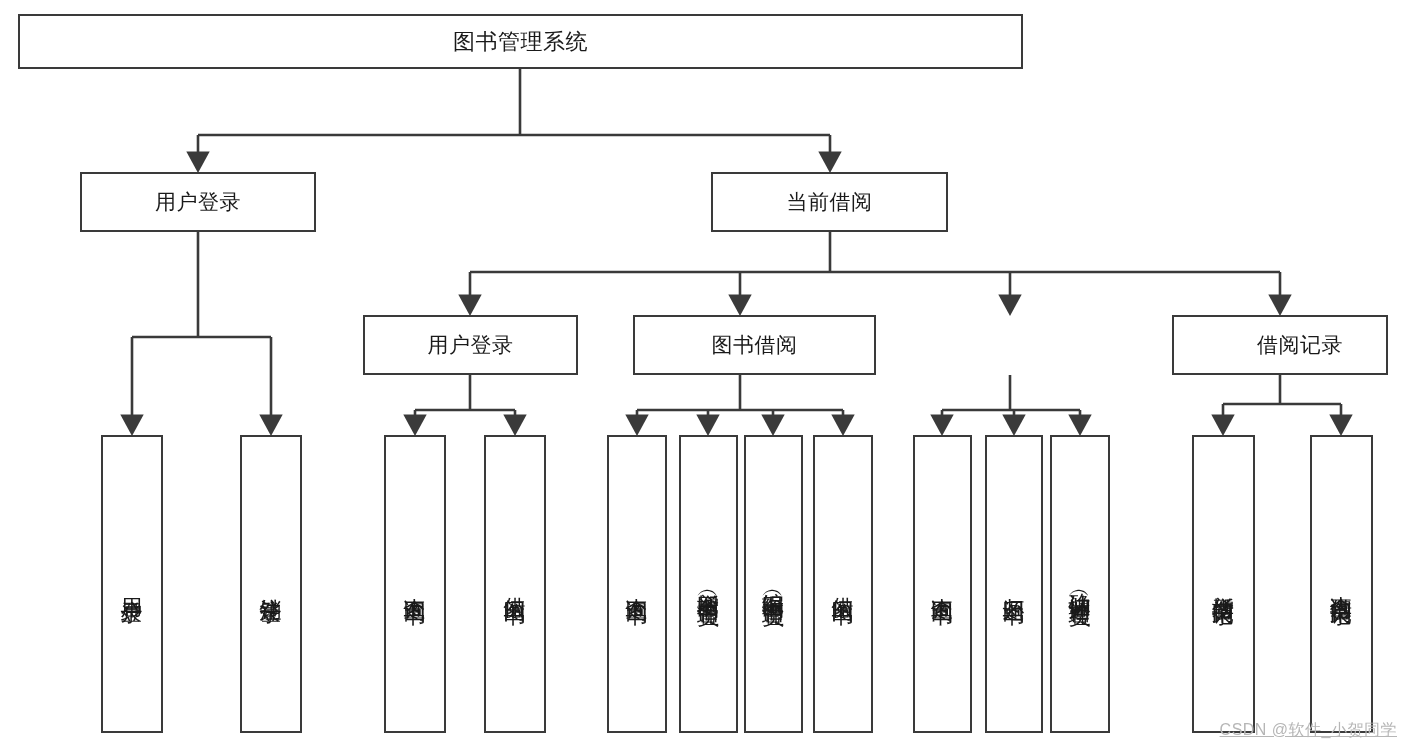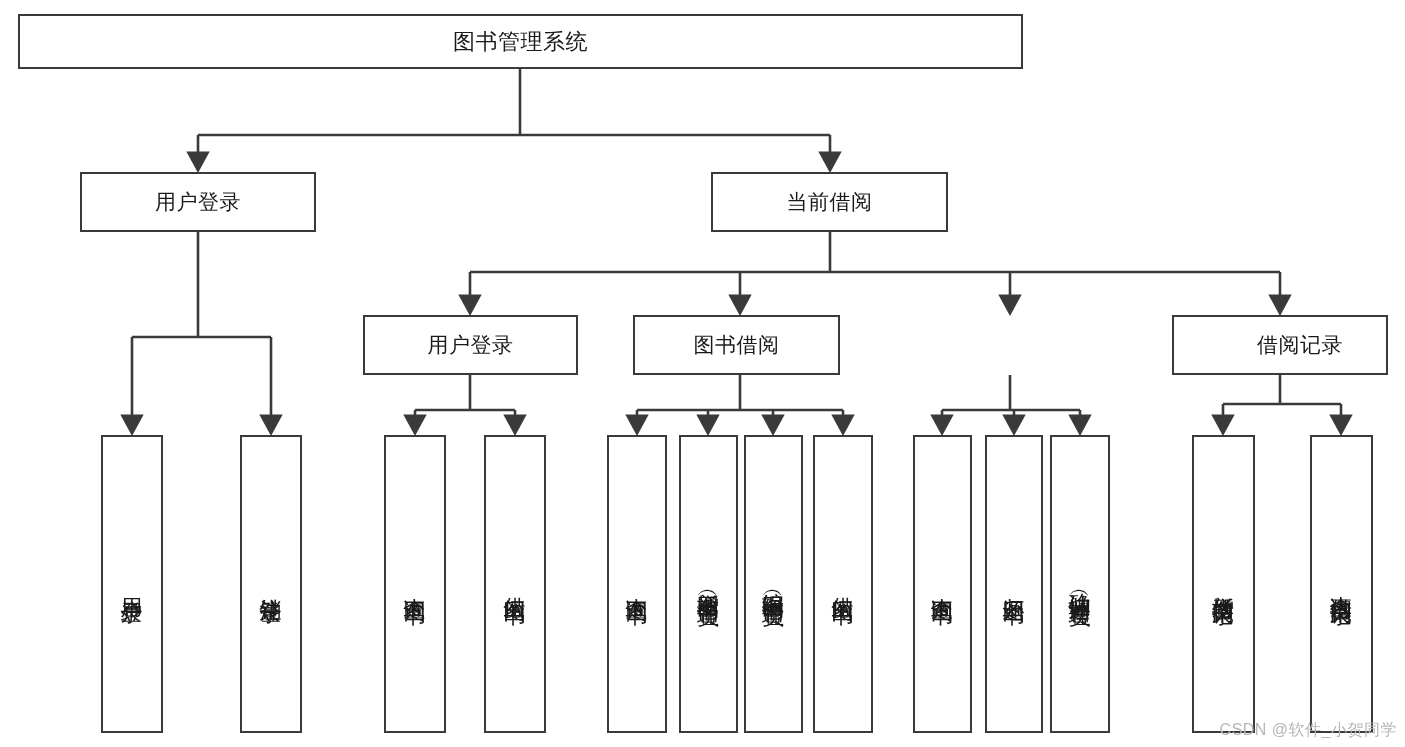--- a/index.html
+++ b/index.html
@@ -67,20 +67,21 @@
   }
   #watermark {
     position: absolute;
     right: 8px;
     bottom: 6px;
     font-size: 16px;
     color: #b6b6b6;
     letter-spacing: 0.5px;
     z-index: 5;
     white-space: nowrap;
+    text-decoration: underline;
   }
 </style>
 </head>
 <body>
 
 <div id="diagram-root">
 
   <svg id="edge-layer" viewBox="0 0 1405 747" width="1405" height="747" xmlns="http://www.w3.org/2000/svg">
     <defs>
       <marker id="arrow" viewBox="0 0 12 12" refX="9" refY="6" markerWidth="9" markerHeight="9" orient="auto-start-reverse">
@@ -138,21 +139,21 @@
   <div class="node horiz" style="left:80px; top:172px; width:236px; height:60px;">
     <span class="node-label">用户登录</span>
   </div>
   <div class="node horiz" style="left:711px; top:172px; width:237px; height:60px;">
     <span class="node-label">当前借阅</span>
   </div>
 
   <div class="node horiz" style="left:363px; top:315px; width:215px; height:60px;">
     <span class="node-label">用户登录</span>
   </div>
-  <div class="node horiz" style="left:633px; top:315px; width:207px; height:60px;">
+  <div class="node horiz" style="left:633px; top:315px; width:243px; height:60px;">
     <span class="node-label">图书借阅</span>
   </div>
   <div class="node horiz" style="left:1172px; top:315px; width:216px; height:60px;padding-left:40px;">
     <span class="node-label">借阅记录</span>
   </div>
 
   <div class="node vert" style="left:101px; top:435px; width:62px; height:298px;">
     <span class="node-label">用户登录</span>
   </div>
   <div class="node vert" style="left:240px; top:435px; width:62px; height:298px;">

